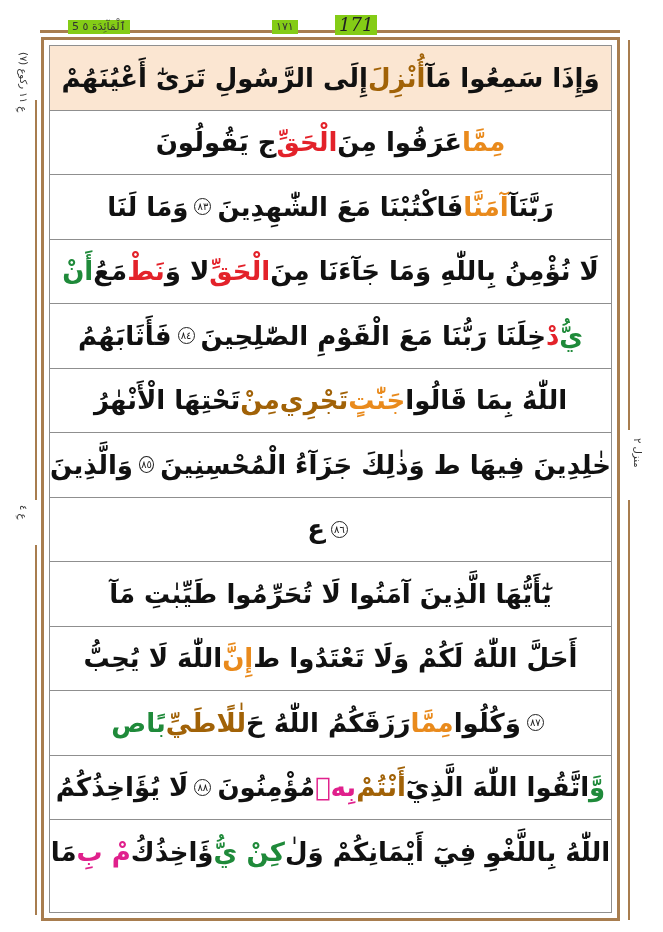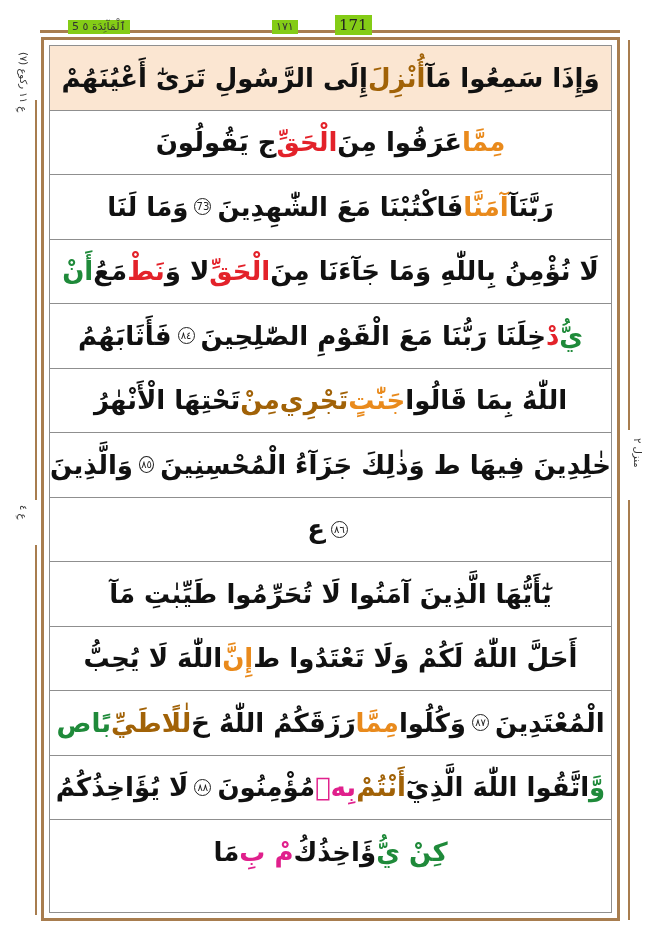--- a/index.html
+++ b/index.html
@@ -6,21 +6,21 @@
   body { width:663px; height:932px; position:relative; overflow:hidden;
          font-family:"DejaVu Sans", sans-serif; }
 
   
   .header { position:absolute; left:40px; top:14px; width:580px; height:24px; }
   .header-rule { position:absolute; left:0; right:0; top:16px; height:3px; background:#a87d4f; }
   .hdr-label { position:absolute; top:6px; background:#84cc16; padding:0 4px;
                font-size:11px; color:#333; line-height:14px; white-space:nowrap; }
   .hdr-left  { left:28px; }
   .hdr-urdu-pg { left:232px; }
-  .hdr-pg { left:295px; top:1px; font-family:"DejaVu Serif", serif; font-size:15px; line-height:20px; color:#222; }
+  .hdr-pg { left:295px; top:1px; font-family:"DejaVu Serif", serif; font-size:18px; line-height:20px; color:#222;font-style:italic; }
   .hdr-right { left:455px;margin-top:44px; }
 
   
   .frame { position:absolute; left:41px; top:37px; width:579px; height:884px;
            border:3px solid #a87d4f; box-sizing:border-box; background:#fff; }
   .inner { position:absolute; left:5px; top:5px; right:5px; bottom:5px;
            border:1px solid #8f8f8f; }
 
   .line { position:absolute; left:0; right:0; height:64.5px;
           border-bottom:1px solid #8f8f8f; box-sizing:border-box;
@@ -80,21 +80,21 @@
       <div class="line" style="top: 64.5px;">
         <span class="seg-orange">مِمَّا</span>
         <span class="seg-black"> عَرَفُوا مِنَ </span>
         <span class="seg-red">الْحَقِّ</span>
         <span class="seg-black"> ج يَقُولُونَ</span>
       </div>
       <div class="line" style="top: 129px;">
         <span class="seg-black">رَبَّنَآ </span>
         <span class="seg-orange">آمَنَّا</span>
         <span class="seg-black"> فَاكْتُبْنَا مَعَ الشّٰهِدِينَ </span>
-        <span class="ayah">73</span>
+        <span class="ayah">٨٣</span>
         <span class="seg-black"> وَمَا لَنَا</span>
       </div>
       <div class="line" style="top: 193.5px;">
         <span class="seg-black">لَا نُؤْمِنُ بِاللّٰهِ وَمَا جَآءَنَا مِنَ </span>
         <span class="seg-red">الْحَقِّ</span>
         <span class="seg-black"> لا وَ</span>
         <span class="seg-red">نَطْ</span>
         <span class="seg-black">مَعُ </span>
         <span class="seg-green">أَنْ</span>
       </div>
@@ -123,39 +123,39 @@
       </div>
       <div class="line" style="top: 516px;">
         <span class="seg-black">يٰٓأَيُّهَا الَّذِينَ آمَنُوا لَا تُحَرِّمُوا طَيِّبٰتِ مَآ</span>
       </div>
       <div class="line" style="top: 580.5px;">
         <span class="seg-black">أَحَلَّ اللّٰهُ لَكُمْ وَلَا تَعْتَدُوا ط </span>
         <span class="seg-orange">إِنَّ</span>
         <span class="seg-black"> اللّٰهَ لَا يُحِبُّ</span>
       </div>
       <div class="line" style="top: 645px;">
-        <span class="seg-black">الْمُعْتَدِينَ </span>
         <span class="ayah">٨٧</span>
         <span class="seg-black"> وَكُلُوا </span>
         <span class="seg-orange">مِمَّا</span>
         <span class="seg-black"> رَزَقَكُمُ اللّٰهُ حَ</span>
         <span class="seg-blue">لٰلًا</span>
         <span class="seg-blue"> طَيِّ</span>
         <span class="seg-green">بًا</span>
         <span class="seg-green"> ص</span>
       </div>
       <div class="line" style="top: 709.5px;">
         <span class="seg-green">وَّ</span>
         <span class="seg-black">اتَّقُوا اللّٰهَ الَّذِيٓ </span>
         <span class="seg-blue">أَنْتُمْ</span>
         <span class="seg-magenta"> بِهٖ</span>
         <span class="seg-black"> مُؤْمِنُونَ </span>
         <span class="ayah">٨٨</span>
         <span class="seg-black"> لَا يُؤَاخِذُكُمُ</span>
       </div>
       <div class="line" style="top: 774px;">
+        <span class="seg-black">اللّٰهُ بِاللَّغْوِ فِيٓ أَيْمَانِكُمْ وَلٰ</span>
         <span class="seg-green">كِنْ يُّ</span>
         <span class="seg-black">ؤَاخِذُكُ</span>
         <span class="seg-magenta">مْ بِ</span>
         <span class="seg-black">مَا</span>
       </div>
     </div>
 </div>
 
 </body></html>

